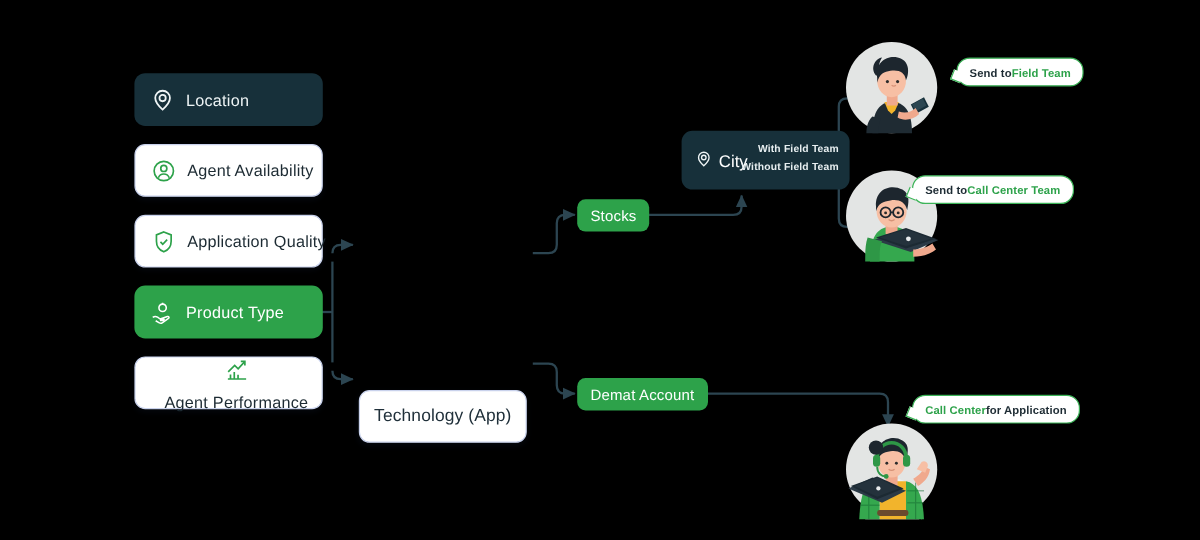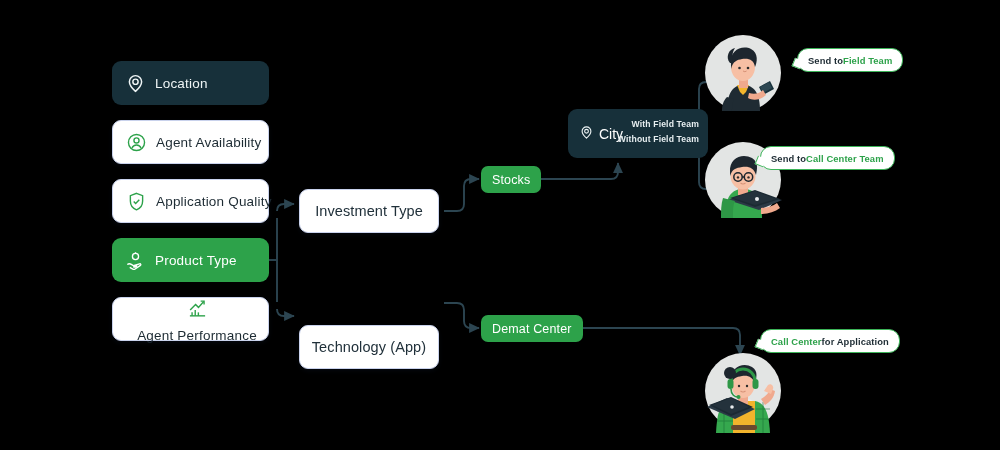--- a/index.html
+++ b/index.html
@@ -129,32 +129,29 @@
           <path d="M5.8 20.4v-4.2"></path>
           <path d="M9.4 20.4v-6.6"></path>
         <path d="M13 20.4v-4"></path>
           <path d="M3.6 13.6L9.8 7.4l3.3 3.3 6-6.6"></path>
         <path d="M15.6 3.6h3.9v3.9"></path>
       </svg>
     </span>
     <span class="lbl">Agent Performance</span>
   </div>
 
-  <div class="node mbox" style="left:299px;top:189px;">
-    <span class="lbl">Investment Type</span>
-  </div>
   <div class="node mbox" style="left:299px;top:281px;margin-top:44px;">
     <span class="lbl">Technology (App)</span>
   </div>
 
   <div class="node pill" style="left:481px;top:166px;">
     <span class="lbl">Stocks</span>
   </div>
   <div class="node pill" style="left:481px;top:315px;">
-    <span class="lbl">Demat Center</span>
+    <span class="lbl">Demat Account</span>
   </div>
 
   <div class="node city" style="left:545px;top:109px;margin-left:23px;">
     <span class="cname">
       <span>
         <svg viewBox="0 0 24 24" width="15" height="15" fill="none" stroke="#eef4f5" stroke-width="1.8">
           <path d="M12 21s7-6.2 7-11a7 7 0 1 0-14 0c0 4.8 7 11 7 11z"></path>
             <circle cx="12" cy="10" r="3"></circle>
         </svg>
       </span>

